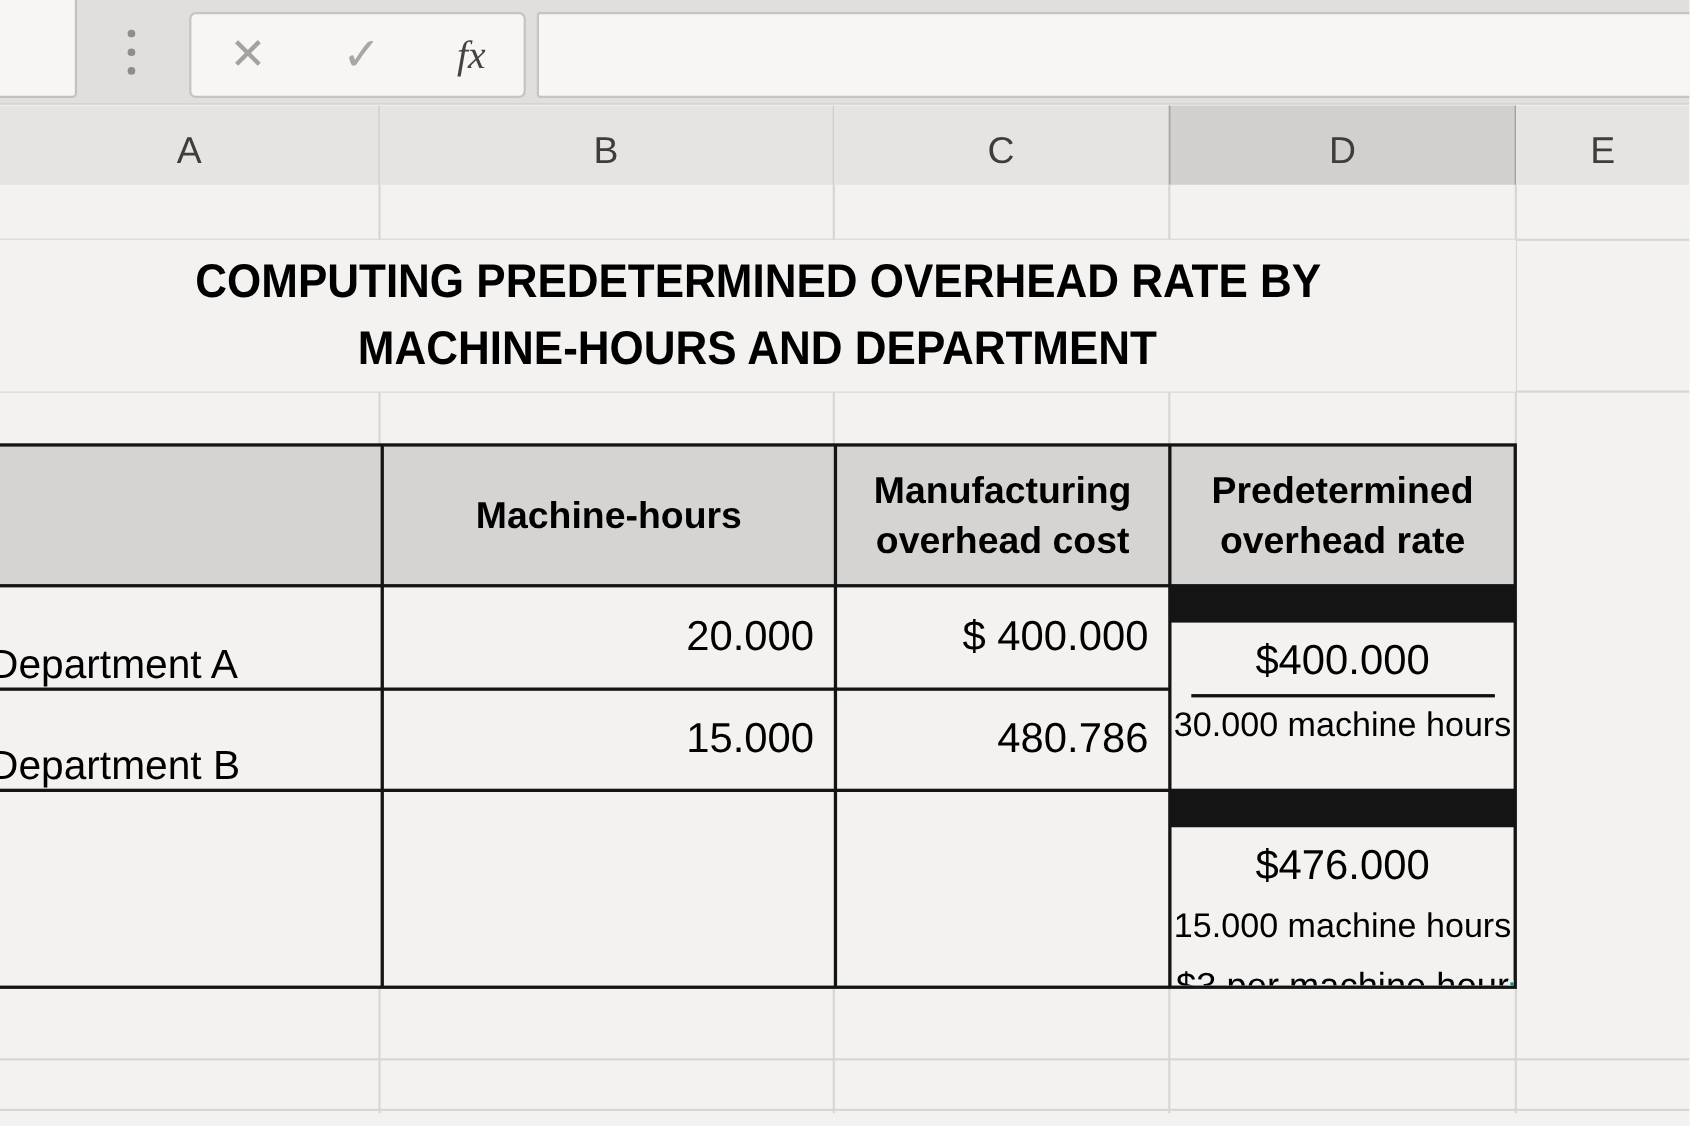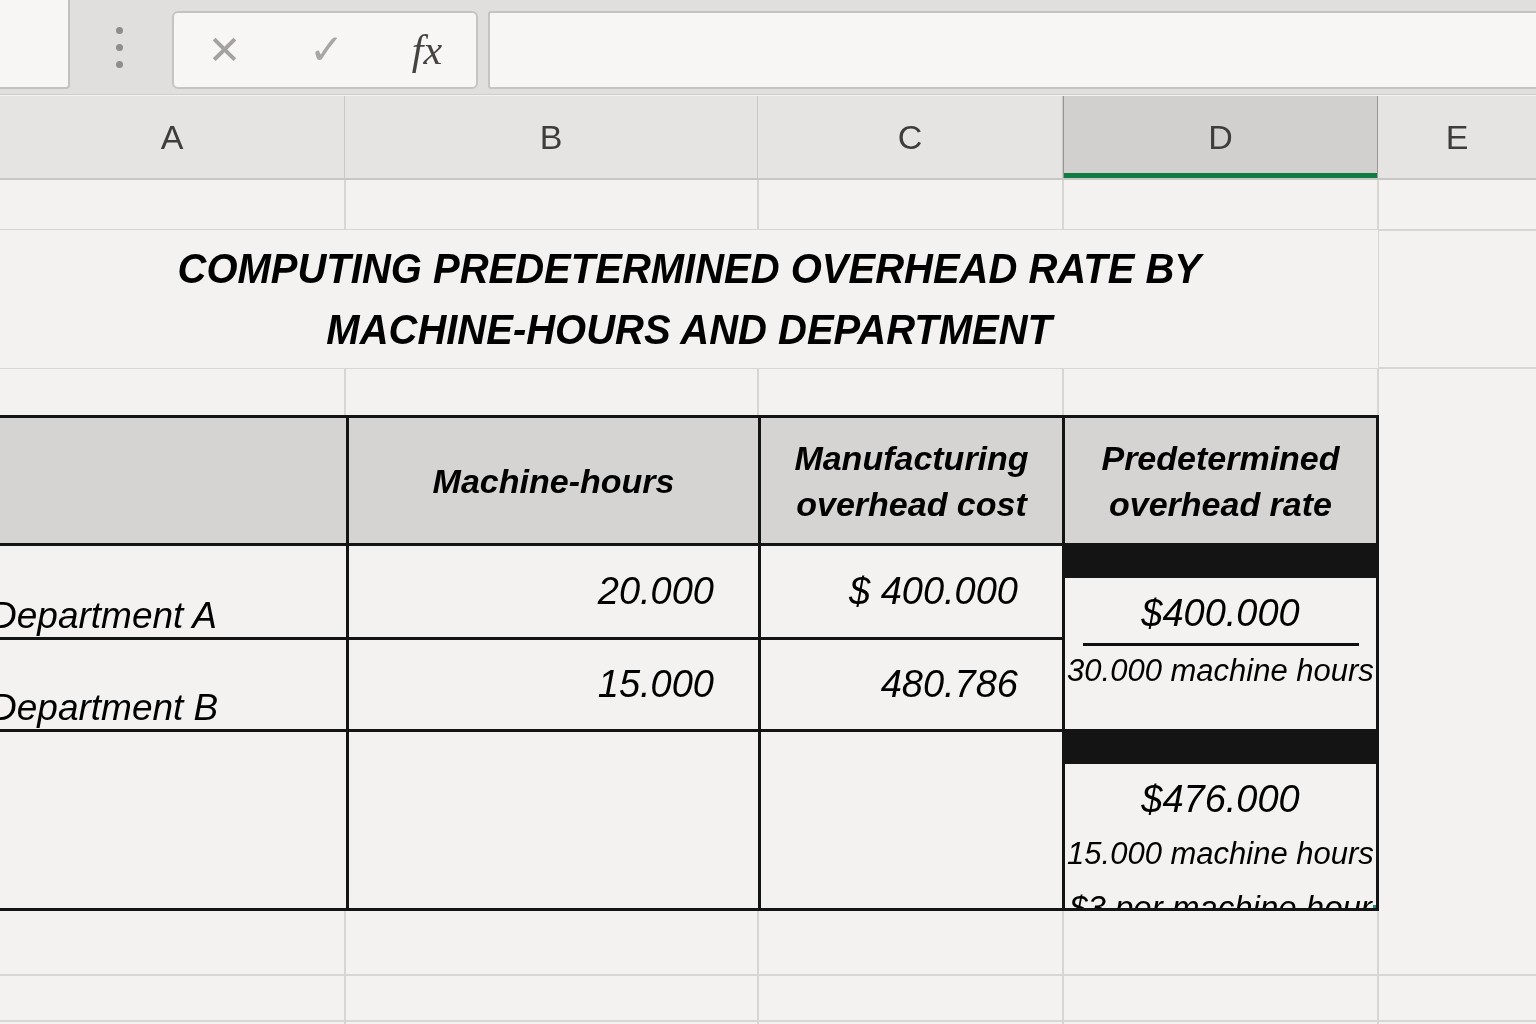--- a/index.html
+++ b/index.html
@@ -19,43 +19,43 @@
   .app{position:relative;width:1536px;height:1024px;background:var(--grid-bg);overflow:hidden;}
 
   
   .toolbar{position:absolute;top:0;left:0;width:1536px;height:95px;background:var(--toolbar-bg);border-bottom:1px solid #cfcdcb;}
   .namebox{position:absolute;left:-24px;top:-10px;width:94px;height:99px;background:var(--box-bg);border:2px solid #c3c1bf;border-radius:4px;}
   .dots{position:absolute;left:116px;top:27px;display:flex;flex-direction:column;gap:10px;}
   .dot{width:7px;height:7px;border-radius:50%;background:#8f8d8b;}
   .fx-group{position:absolute;left:172px;top:11px;width:306px;height:78px;background:var(--box-bg);border:2px solid var(--box-border);border-radius:6px;display:flex;align-items:center;justify-content:space-around;}
   .icon-cancel{font-size:40px;color:#a5a19f;line-height:1;}
   .icon-confirm{font-size:42px;color:#aaa6a4;line-height:1;}
-  .icon-fx{font-family:"Liberation Serif",serif;font-style:italic;font-size:42px;color:#45423f;line-height:1;}
+  .icon-fx{font-family:"Liberation Serif",serif;font-style:italic;font-size:36px;color:#45423f;line-height:1;}
   .fbar{position:absolute;left:488px;top:11px;width:1058px;height:78px;background:var(--box-bg);border:2px solid var(--box-border);border-radius:3px;font-size:30px;padding:0 14px;outline:none;}
 
   
   .colheads{position:absolute;top:96px;left:0;width:1536px;height:84px;display:flex;background:#e6e4e2;border-bottom:2px solid #c9c7c5;}
   .colhead{display:flex;align-items:center;justify-content:center;font-size:34px;color:#3f3d3b;border-right:1px solid #cbc9c7;}
   .colhead.selected{background:#d2d0ce;border-left:1px solid #989694;border-right:1px solid #989694;box-shadow:inset 0 -5px 0 0 var(--excel-green);}
 
   
-  .gridarea{position:absolute;top:180px;left:0;width:1536px;height:844px;background:var(--grid-bg);font-style:italic;}
+  .gridarea{position:absolute;top:168px;left:0;width:1536px;height:844px;background:var(--grid-bg);}
   .vline{position:absolute;top:0;bottom:0;width:2px;background:var(--gridline);}
   .hline{position:absolute;left:0;right:0;height:2px;background:var(--gridline);}
 
   .titleblock{position:absolute;left:0;top:50px;width:1378px;height:138px;background:var(--grid-bg);display:flex;flex-direction:column;justify-content:center;align-items:center;}
   .title-line{font-weight:bold;font-size:43px;line-height:61px;white-space:nowrap;transform:scaleX(0.93);letter-spacing:0;}
 
   
   .sheet-table{position:absolute;left:-3px;top:235px;display:grid;grid-template-columns:346px 409px 301px 311px;grid-template-rows:125px 91px 89px 176px;gap:3px;padding:3px;background:var(--table-border);}
   .cell{background:var(--grid-bg);overflow:hidden;}
   .cell.head{background:var(--header-fill);display:flex;align-items:center;justify-content:center;text-align:center;font-weight:bold;font-size:34px;line-height:46px;}
   .cell.rowlabel{display:flex;align-items:flex-end;font-size:37px;}
   .cell.rowlabel span{margin-left:-10px;white-space:nowrap;}
-  .cell.num{display:flex;align-items:center;justify-content:flex-end;font-size:38px;padding-right:44px;white-space:pre;}
+  .cell.num{display:flex;align-items:center;justify-content:flex-end;font-size:38px;padding-right:18px;white-space:pre;}
   .cell.rate{display:flex;flex-direction:column;align-items:center;padding-top:14px;margin-top:32px;}
   .rate-top{grid-column:4;grid-row:2/4;}
   .rate-bottom{grid-column:4;grid-row:4;position:relative;}
   .numerator{font-size:38px;}
   .fracline{width:276px;height:3px;background:#101010;margin:8px 0 7px;}
   .denominator{font-size:31px;}
   .result{font-size:33px;margin-top:17px;white-space:nowrap;}
   .sel{position:absolute;inset:-3px;border:3px solid var(--selection-border);pointer-events:none;}
   .sel .handle{position:absolute;right:-7px;bottom:-7px;width:12px;height:12px;background:var(--selection-border);border:2px solid var(--grid-bg);}
 </style>

